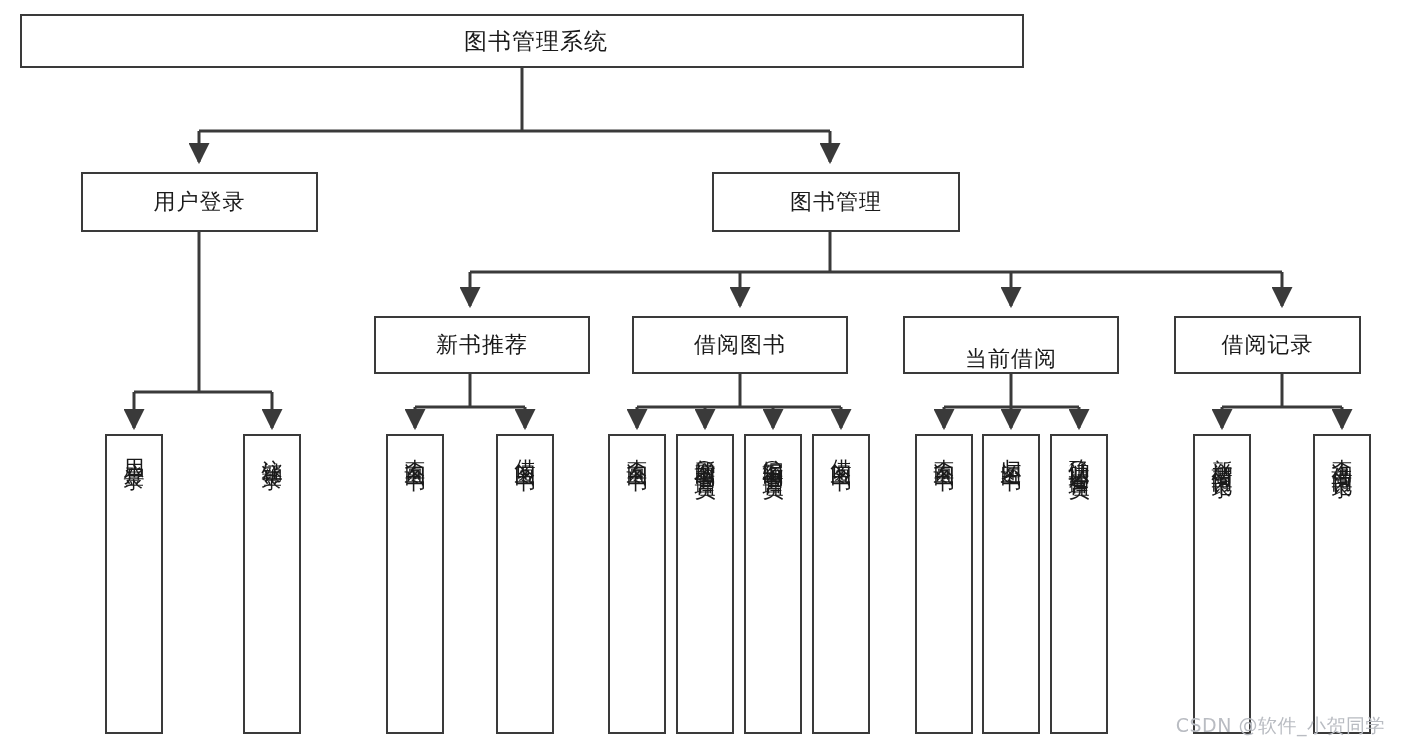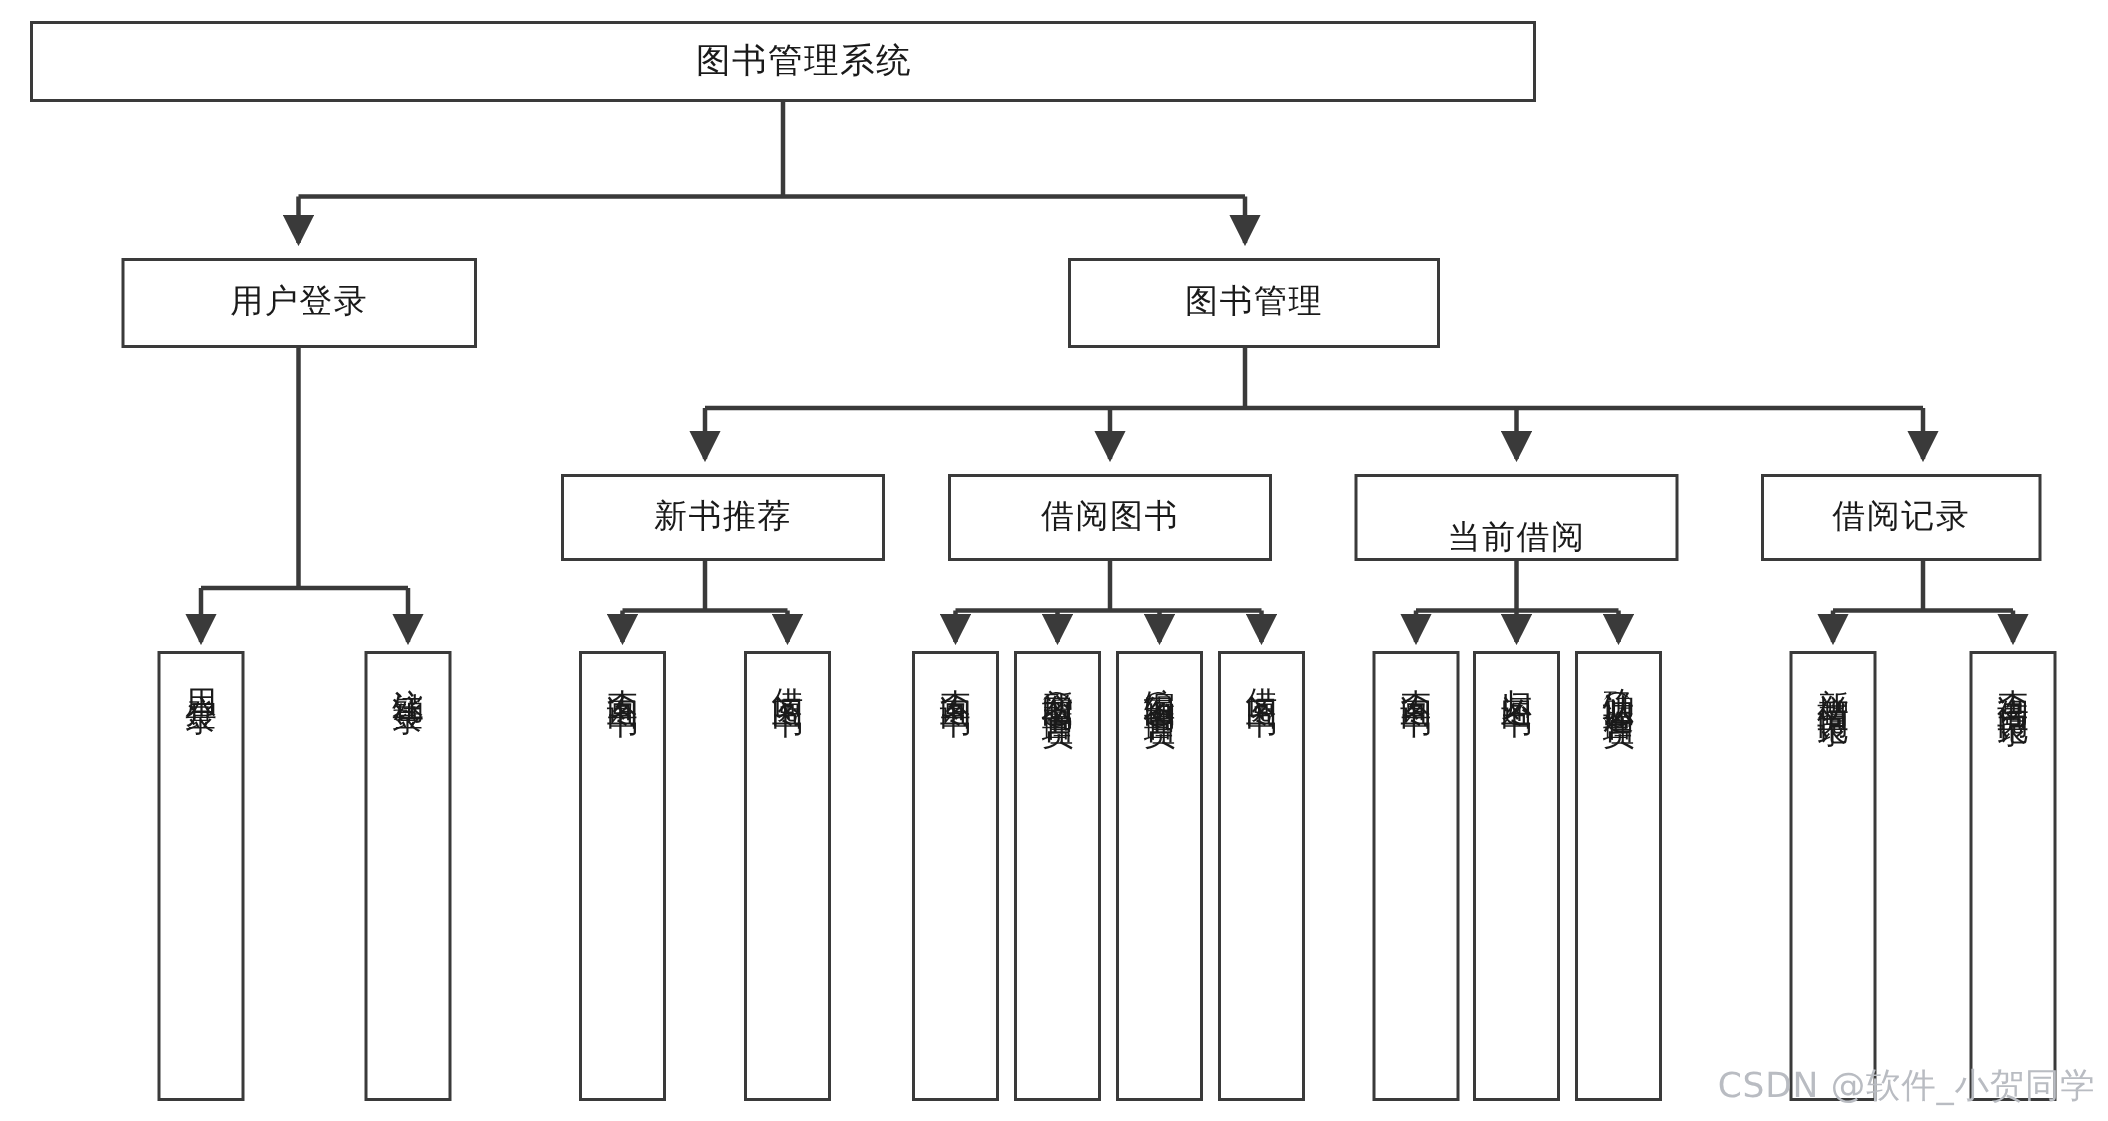--- a/index.html
+++ b/index.html
@@ -59,23 +59,23 @@
     font-size: 21px;
     line-height: 1.05;
     letter-spacing: 4px;
     white-space: nowrap;
   }
   .node.vert.tall .label {
     letter-spacing: 3px;
   }
   .watermark {
     position: absolute;
-    right: 8px;
+    right: 20px;
     bottom: 8px;
-    font-size: 23px;
+    font-size: 19px;
     color: #b9bcc2;
     letter-spacing: 0.5px;
     white-space: nowrap;
     pointer-events: none;
   }
 </style>
 </head>
 <body>
 
 <div id="canvas">

